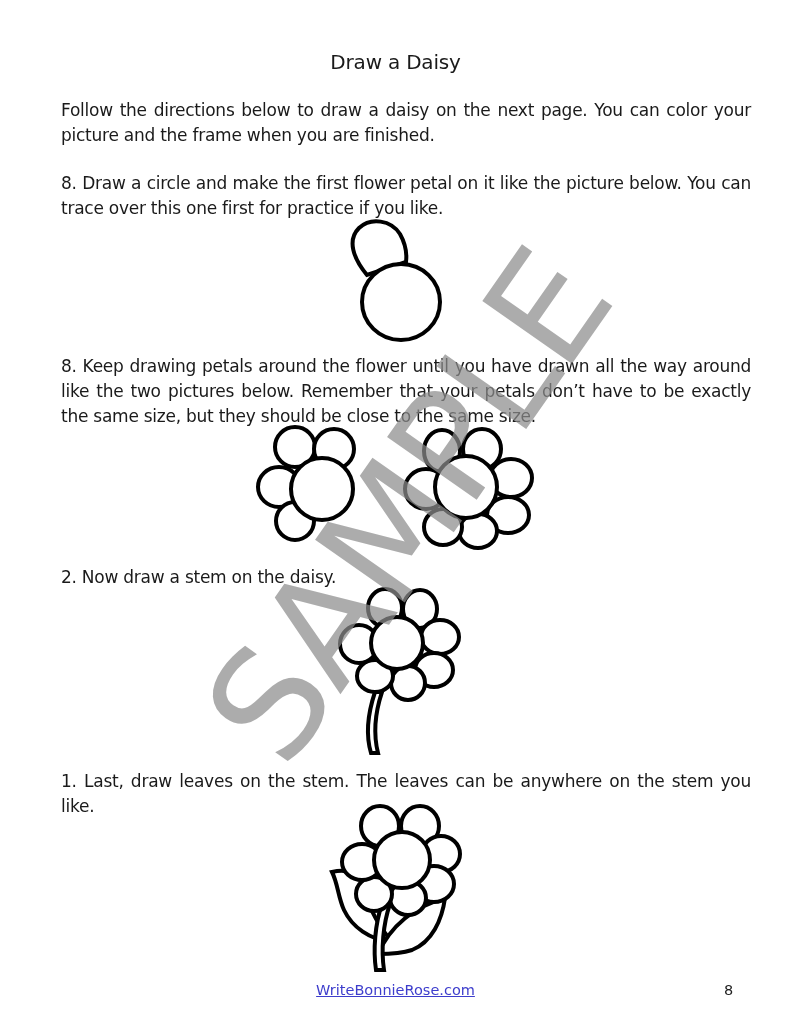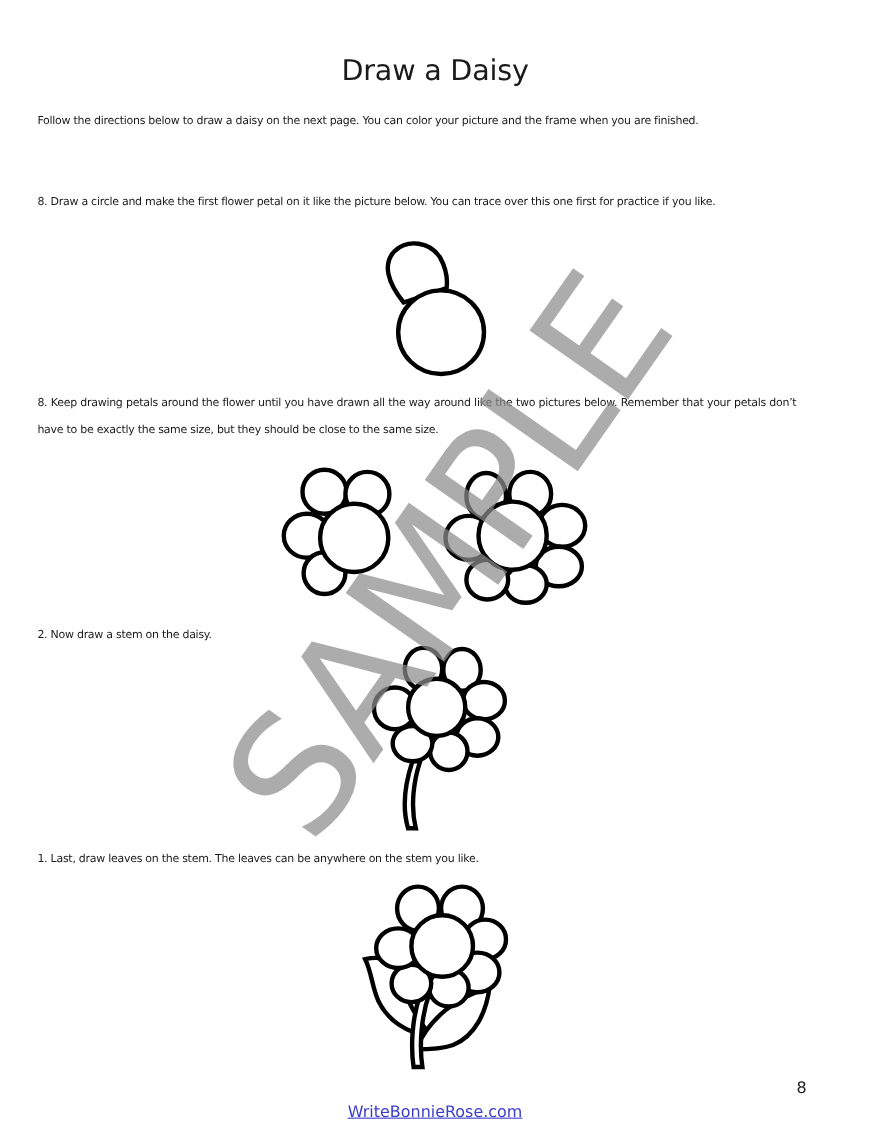--- a/index.html
+++ b/index.html
@@ -1,26 +1,26 @@
 <!DOCTYPE html>
 <html><head>
 <meta charset="utf-8">
 <style>
   html, body { margin: 0; padding: 0; background: #ffffff; }
   body { width: 791px; height: 1024px; position: relative; overflow: hidden;
          font-family: "DejaVu Sans", "Liberation Sans", sans-serif; color: #1a1a1a; }
   .title { position: absolute; top: 50px; left: 0; width: 791px; text-align: center;
-           font-size: 26px; letter-spacing: -0.2px; }
-  .para { position: absolute; left: 34px; width: 690px; font-size: 10px;
+           font-size: 20px; letter-spacing: -0.2px; }
+  .para { position: absolute; left: 61px; width: 690px; font-size: 17px;
           line-height: 25px; text-align: justify; letter-spacing: -0.25px; }
   .para.last-left { text-align-last: left; }
   .fig { position: absolute; }
   .fig svg { display: block; overflow: visible; }
   .footer-link { position: absolute; top: 982px; left: 0; width: 791px; text-align: center;
-                 font-size: 14.5px; color: #3d3dcc; text-decoration: underline; margin-top: 21px; }
+                 font-size: 14.5px; color: #3d3dcc; text-decoration: underline; }
   .page-num { position: absolute; top: 982px; left: 724px; font-size: 14.5px; color: #222; }
   .watermark { position: absolute; left: 118px; top: 420px; width: 580px; text-align: center;
                font-size: 150px; font-weight: normal; color: rgba(140,140,140,0.72);
                transform: rotate(-55deg); transform-origin: 50% 50%;
                letter-spacing: -4px; pointer-events: none; z-index: 5;
                font-family: "DejaVu Sans", sans-serif; }
   .stroke { fill: #fff; stroke: #000; stroke-width: 4; }
 </style>
 </head>
 <body>

